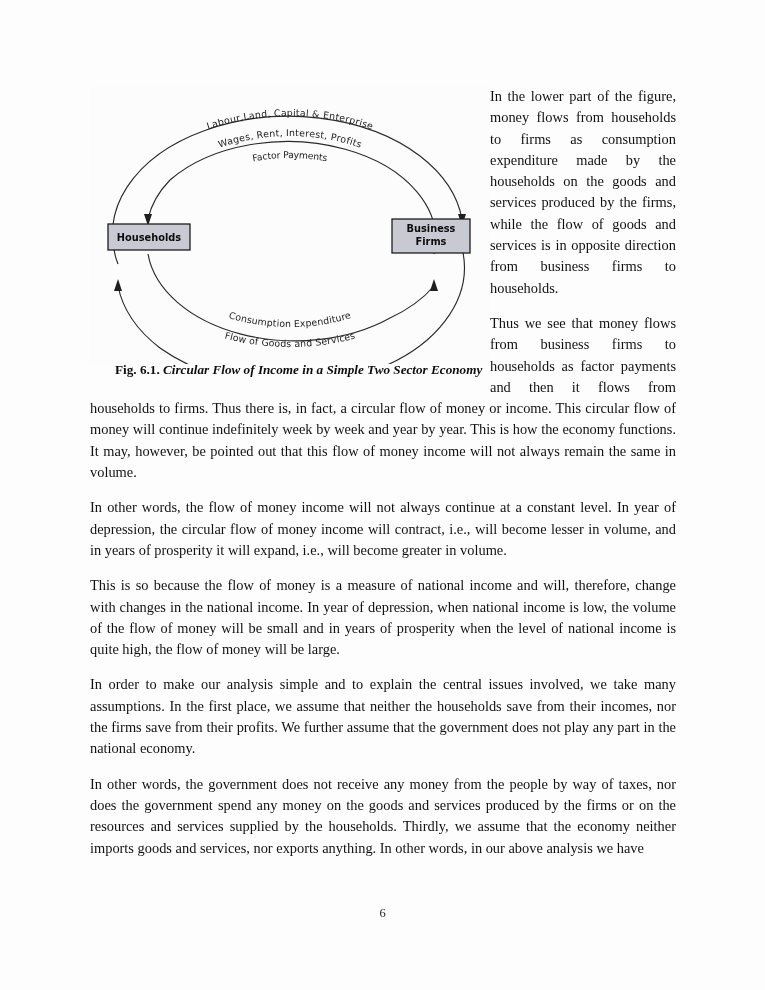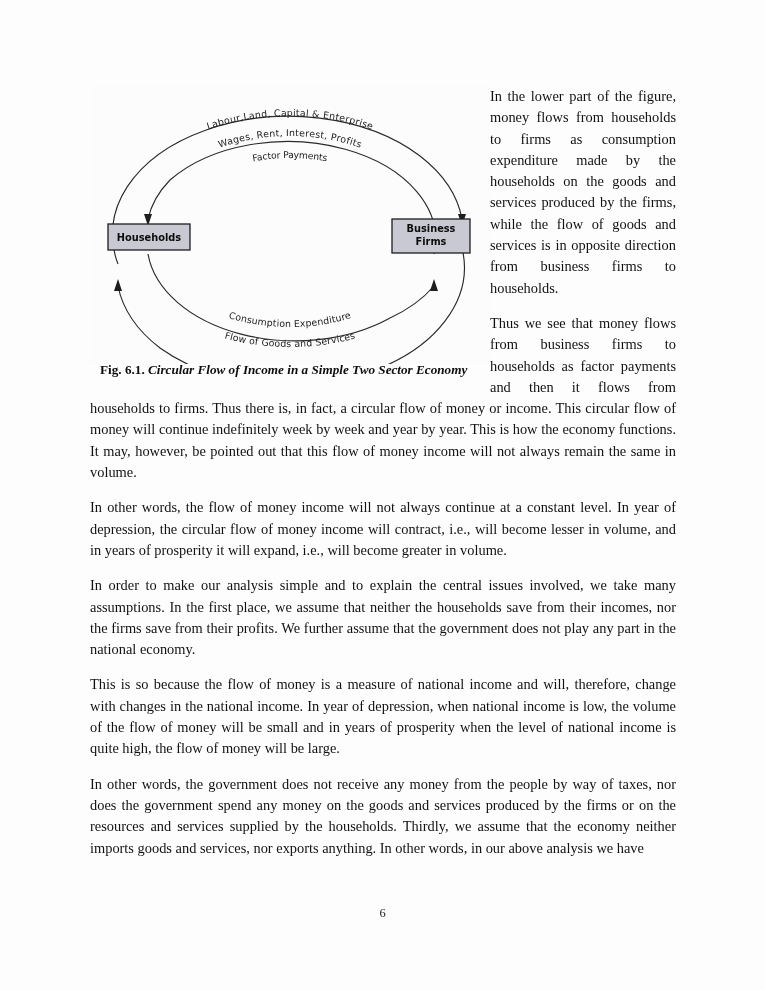--- a/index.html
+++ b/index.html
@@ -49,20 +49,21 @@
     top: 276px;
     width: 392px;
     font-size: 13.2px;
     line-height: 16px;
     white-space: nowrap;
     color: #0d0d0d;
   }
   .fig-caption .fig-num {
     font-weight: bold;
     font-style: normal;
+    margin-left: 15px;
   }
   .fig-caption .fig-title {
     font-style: italic;
     font-weight: 600;
     text-align: right;
   }
 
   
   .body-col {
     position: absolute;
@@ -217,21 +218,21 @@
           <span class="fig-num">Fig. 6.1.</span>
           <span class="fig-title">Circular Flow of Income in a Simple Two Sector Economy</span>
         </div>
 
       </div>
     </div>
 
     <p class="para first">In the lower part of the figure, money flows from households to firms as consumption expenditure made by the households on the goods and services produced by the firms, while the flow of goods and services is in opposite direction from business firms to households.</p>
     <p class="para">Thus we see that money flows from business firms to households as factor payments and then it flows from households to firms. Thus there is, in fact, a circular flow of money or income. This circular flow of money will continue indefinitely week by week and year by year. This is how the economy functions. It may, however, be pointed out that this flow of money income will not always remain the same in volume.</p>
     <p class="para">In other words, the flow of money income will not always continue at a constant level. In year of depression, the circular flow of money income will contract, i.e., will become lesser in volume, and in years of prosperity it will expand, i.e., will become greater in volume.</p>
+    <p class="para">This is so because the flow of money is a measure of national income and will, therefore, change with changes in the national income. In year of depression, when national income is low, the volume of the flow of money will be small and in years of prosperity when the level of national income is quite high, the flow of money will be large.</p>
     <p class="para">In order to make our analysis simple and to explain the central issues involved, we take many assumptions. In the first place, we assume that neither the households save from their incomes, nor the firms save from their profits. We further assume that the government does not play any part in the national economy.</p>
-    <p class="para">This is so because the flow of money is a measure of national income and will, therefore, change with changes in the national income. In year of depression, when national income is low, the volume of the flow of money will be small and in years of prosperity when the level of national income is quite high, the flow of money will be large.</p>
     <p class="para">In other words, the government does not receive any money from the people by way of taxes, nor does the government spend any money on the goods and services produced by the firms or on the resources and services supplied by the households. Thirdly, we assume that the economy neither imports goods and services, nor exports anything. In other words, in our above analysis we have</p>
 
   </div>
 
   <div class="page-number">6</div>
 
 </div>
 
 </body></html>

